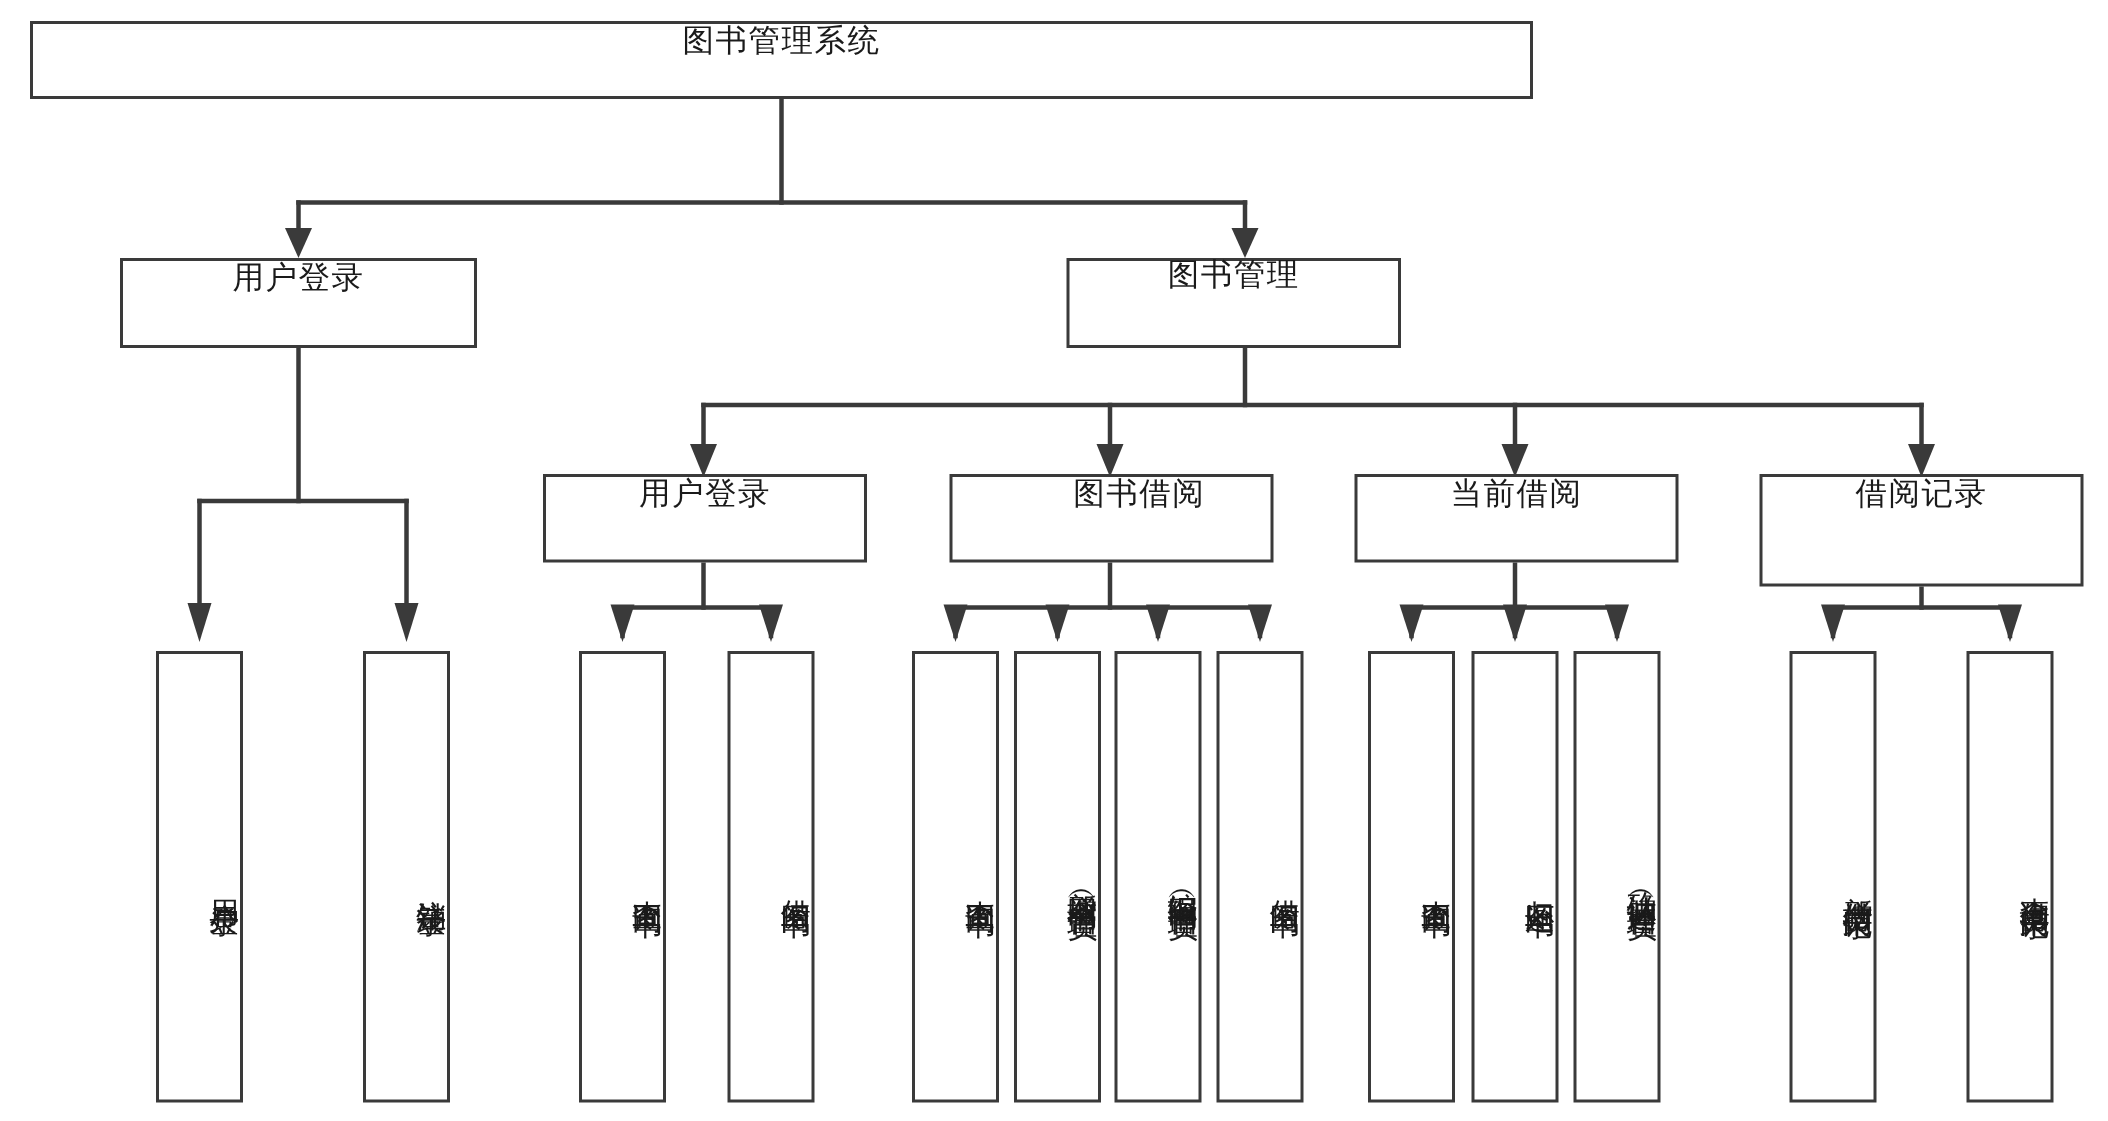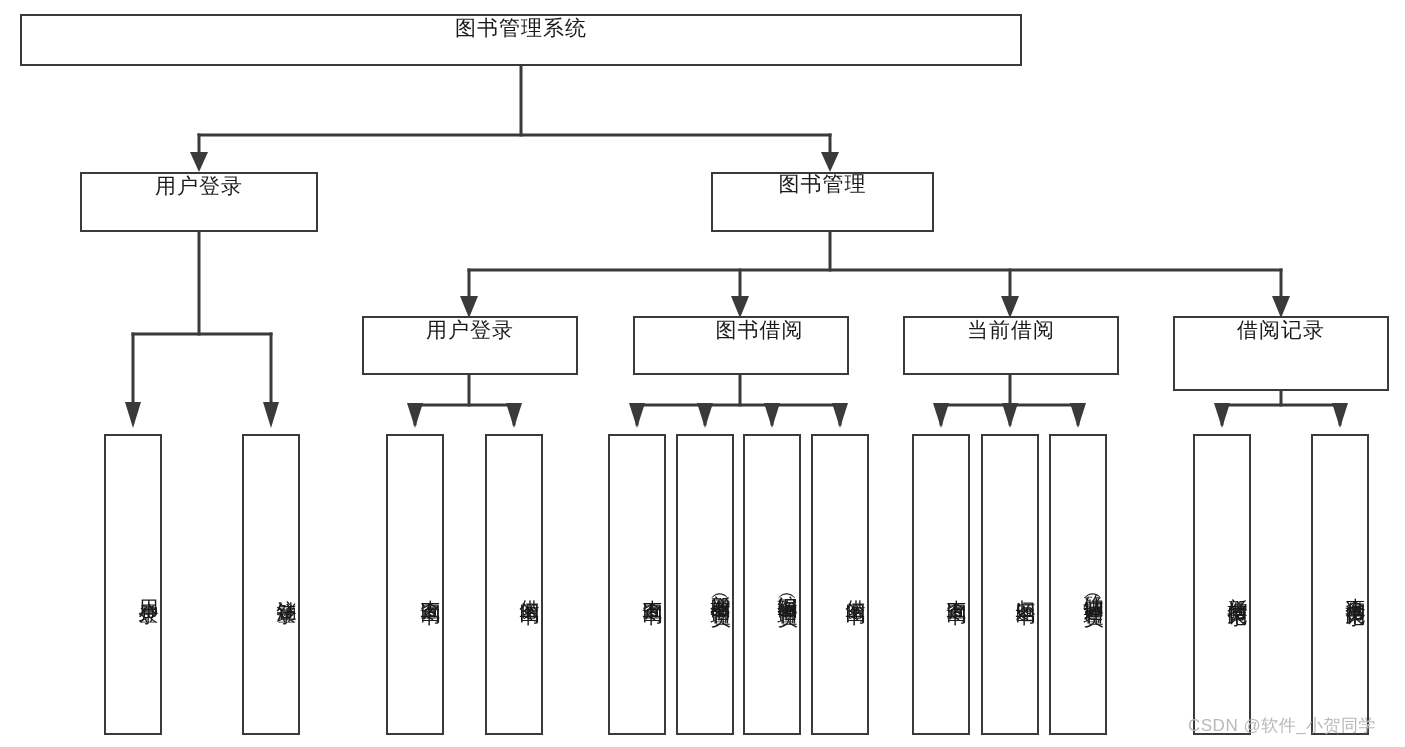--- a/index.html
+++ b/index.html
@@ -226,15 +226,14 @@
   </div>
 
   <div class="node vert" style="left:1193px; top:434px; width:58px; height:301px;">
     <span class="vtext">新增借阅记录</span>
   </div>
 
   <div class="node vert" style="left:1311px; top:434px; width:58px; height:301px;">
     <span class="vtext">查询借阅记录</span>
   </div>
 
-  <div id="watermark">CSDN @软件_小贺同学</div>
 
 </div>
 
 </body></html>

